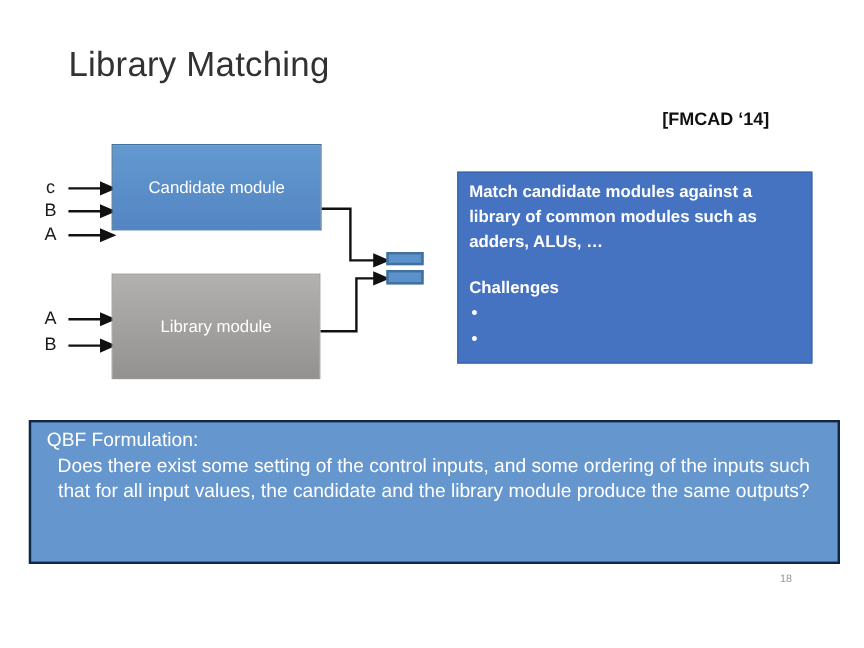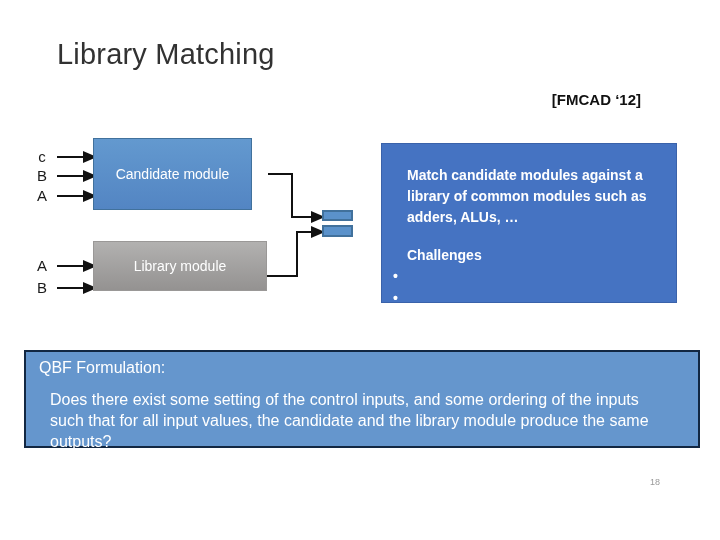--- a/index.html
+++ b/index.html
@@ -18,65 +18,65 @@
   .connectors{position:absolute;left:0;top:0;width:720px;height:540px;pointer-events:none;}
   .io-label{
     position:absolute;left:33px;width:18px;height:20px;line-height:20px;
     text-align:center;font-size:15px;color:#1a1a1a;
   }
   .module-box{
     position:absolute;display:flex;align-items:center;justify-content:center;
     color:#ffffff;font-size:14px;text-align:center;
   }
   .candidate-box{
-    left:93px;top:138px;width:159px;height:72px;
+    left:93px;top:120px;width:175px;height:72px;
     background:linear-gradient(180deg,#6399cf 0%,#5385c3 100%);
     border:1.5px solid #41719c;box-sizing:border-box;
   }
   .library-box{
-    left:93px;top:241px;width:174px;height:50px;
+    left:93px;top:228px;width:174px;height:88px;
     background:linear-gradient(180deg,#b2b1b0 0%,#949291 100%);
     border:1px solid #9a9897;box-sizing:border-box;
   }
   .cmp-rect{
     position:absolute;left:322px;width:31px;height:11px;box-sizing:border-box;
     background:#5b92cb;border:2px solid #41719c;
   }
   .cmp-rect.r1{top:210px;}
   .cmp-rect.r2{top:225px;height:12px;}
   .info-panel{
     position:absolute;left:381px;top:143px;width:296px;height:160px;box-sizing:border-box;
     background:#4573c2;border:1px solid #3a62aa;
     color:#ffffff;font-size:14px;font-weight:700;line-height:21px;
     padding:5px 8px 0 9px;
   }
-  .info-panel .match-text{margin:16px;}
-  .info-panel .challenges-title{margin-top:17px;margin-left:16px;}
+  .info-panel .match-text{margin:0;}
+  .info-panel .challenges-title{margin-top:17px;}
   .bullet-row{display:flex;line-height:21.5px;}
   .bullet-row .bullet{width:27px;flex:0 0 27px;text-align:left;padding-left:2px;box-sizing:border-box;}
   .qbf-panel{
-    position:absolute;left:24px;top:350px;width:676px;height:98px;box-sizing:border-box;
+    position:absolute;left:24px;top:350px;width:676px;height:120px;box-sizing:border-box;
     background:#6596cd;border:2.5px solid #122742;
     color:#ffffff;font-size:16px;line-height:21px;
     padding:5px 14px 0 13px;
   }
-  .qbf-panel .qbf-body{margin:11px;}
+  .qbf-panel .qbf-body{margin:0;text-align:center;}
   .page-number{
     position:absolute;right:60px;top:477px;
     font-size:9px;color:#999999;
   }
 </style>
 </head>
 <body>
 
 <div class="slide">
 
   <h1 class="title">Library Matching</h1>
 
-  <div class="citation">[FMCAD ‘12]</div>
+  <div class="citation">[FMCAD ‘14]</div>
 
   <svg class="connectors" viewBox="0 0 720 540" xmlns="http://www.w3.org/2000/svg">
     <defs>
       <marker id="arrow" markerWidth="8" markerHeight="8" refX="1" refY="3" orient="auto">
         <path d="M0,0 L7,3 L0,6 z" fill="#111111"></path>
       </marker>
     </defs>
     <g stroke="#111111" stroke-width="2" fill="none">
       <path d="M57 157 H85" marker-end="url(#arrow)"></path>
       <path d="M57 176 H85" marker-end="url(#arrow)"></path>

